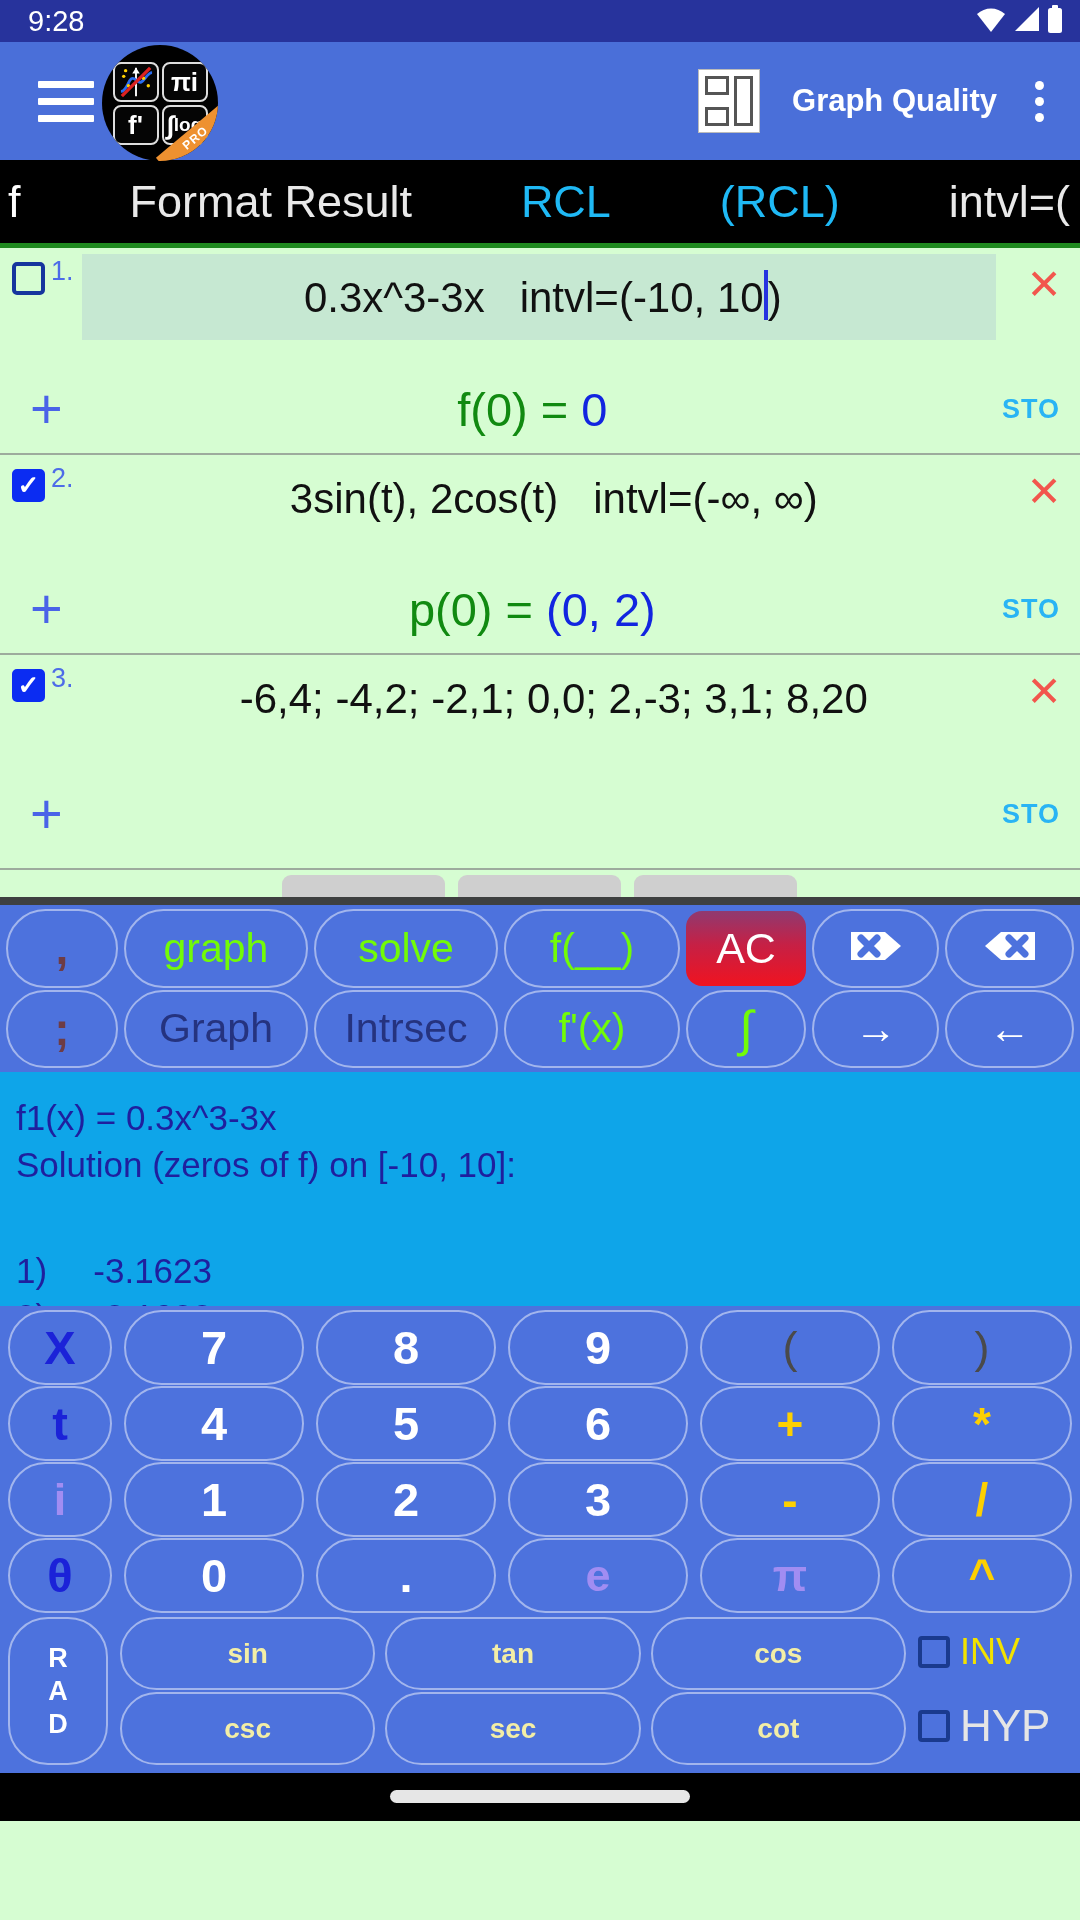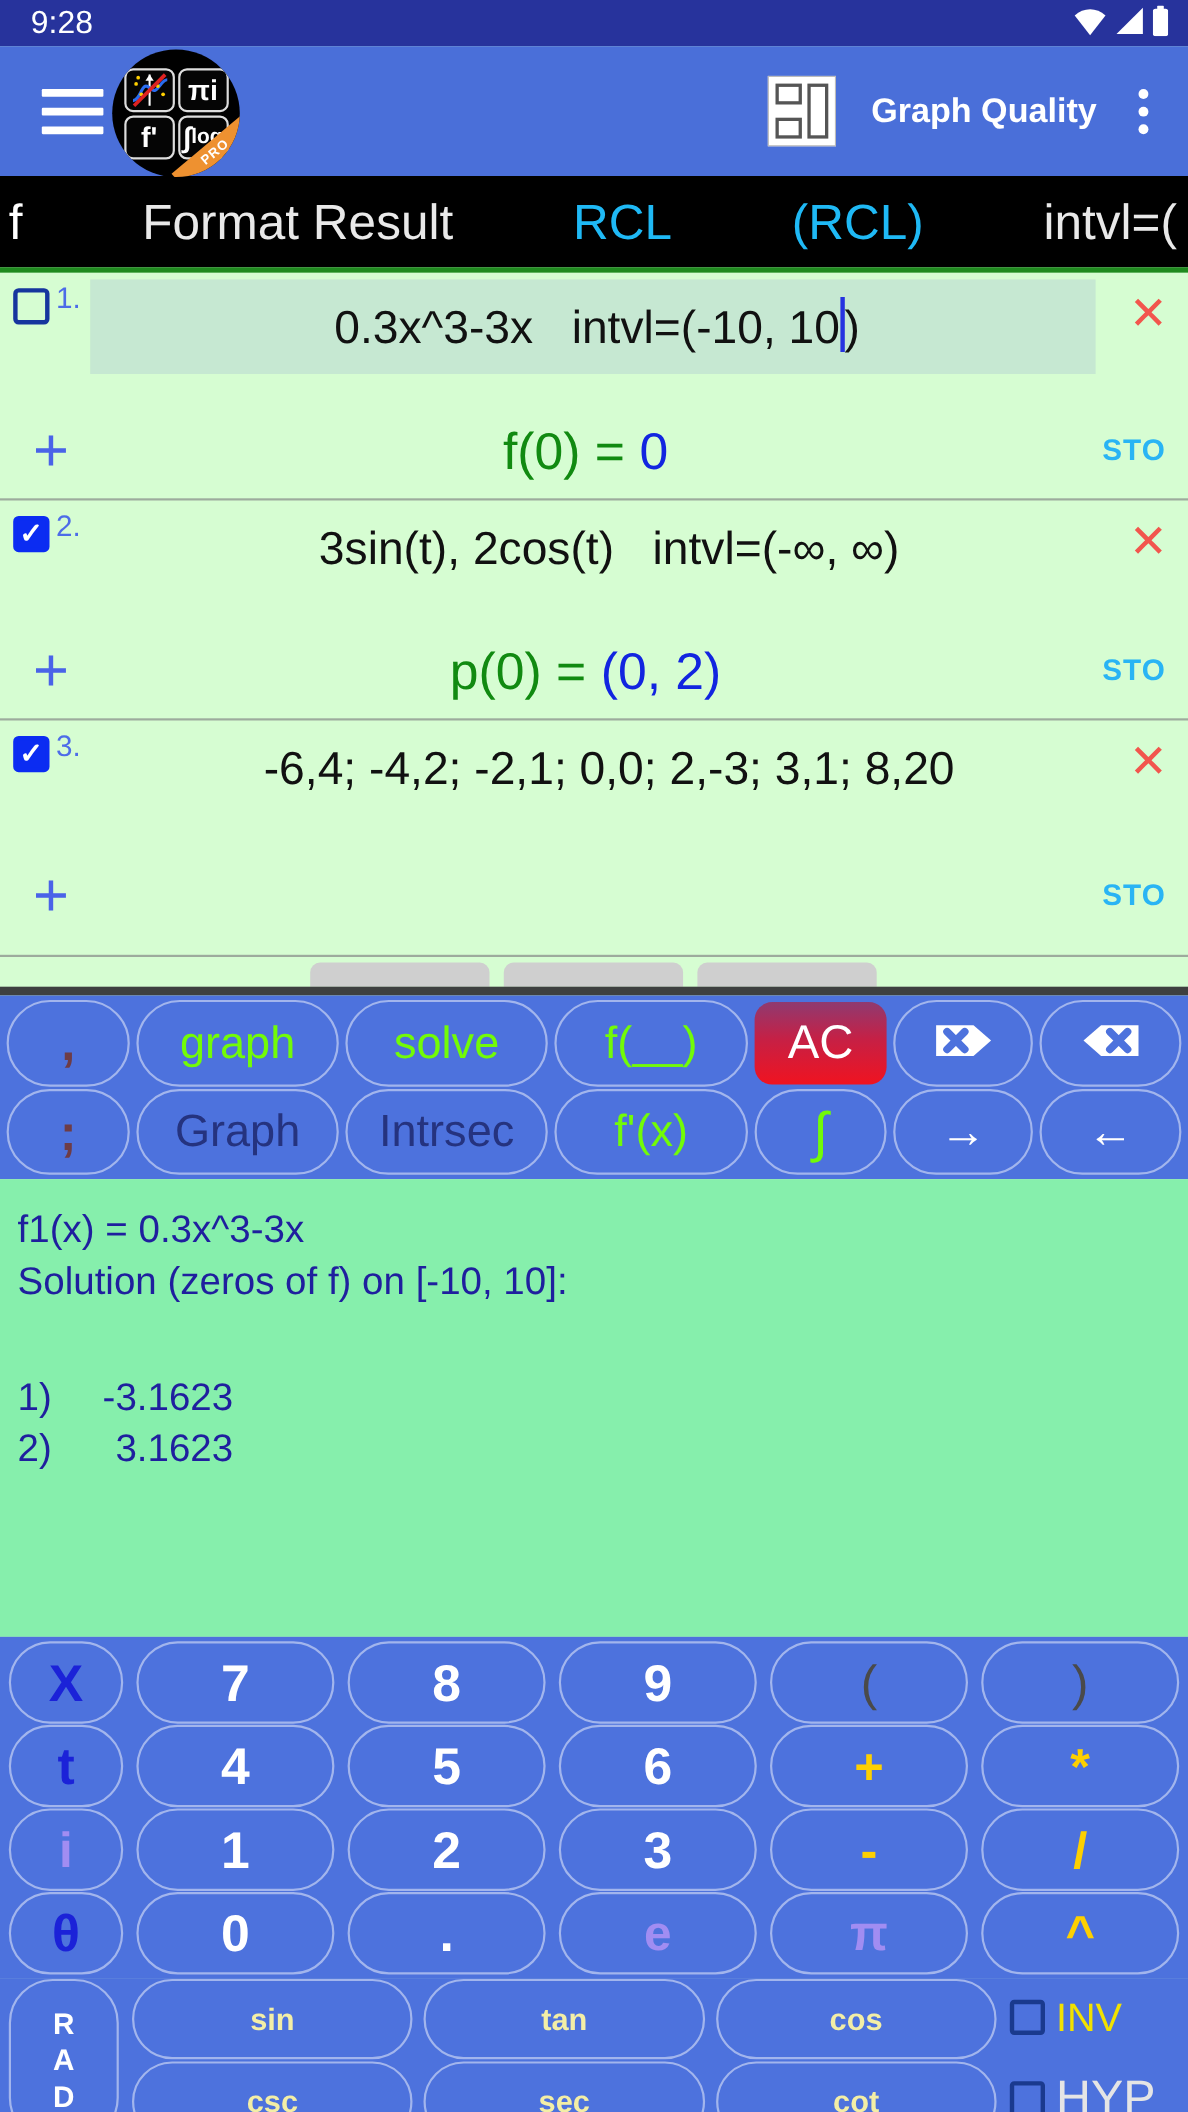--- a/index.html
+++ b/index.html
@@ -70,21 +70,21 @@
   .key{border:2px solid rgba(255,255,255,.48);border-radius:42px;display:flex;align-items:center;justify-content:center;box-sizing:border-box;cursor:pointer;background:transparent;}
   .fn-maroon{color:#6e3c46;font-size:46px;font-weight:bold;}
   .fn-green{color:#72fb07;font-size:41px;}
   .fn-navy{color:#25337f;font-size:41px;}
   .fn-white{color:#fff;font-size:42px;}
   .fn-int{font-size:50px;}
   .ac-cell{display:flex;align-items:stretch;justify-content:stretch;cursor:pointer;}
   .ac-btn{flex:1;margin:2px 0;border-radius:16px;background:linear-gradient(180deg,#8f3a70 0%,#c62045 45%,#f01320 100%);color:#fff;font-size:43px;display:flex;align-items:center;justify-content:center;}
 
   
-  .results{height:416px;background:#86efac;color:#1f1f9e;flex:none;padding:22px 0 0 16px;box-sizing:border-box;font-size:35px;}
+  .results{height:234px;background:#0ea5e9;color:#1f1f9e;flex:none;padding:22px 0 0 16px;box-sizing:border-box;font-size:35px;}
   .res-line{line-height:47px;white-space:pre;}
   .sol-row{display:flex;line-height:46px;white-space:pre;}
   .sol-rows{margin-top:60px;}
   .sol-n{width:46px;}
   .sol-v{width:150px;text-align:right;}
 
   
   .keypad{background:#4d72dd;flex:none;height:311px;display:grid;grid-template-columns:104px repeat(5,1fr);grid-template-rows:repeat(4,1fr);gap:1px 12px;padding:4px 8px;box-sizing:border-box;}
   .k-num{color:#fff;font-size:47px;font-weight:bold;}
   .k-blue{color:#1b22d8;font-size:47px;font-weight:bold;}

